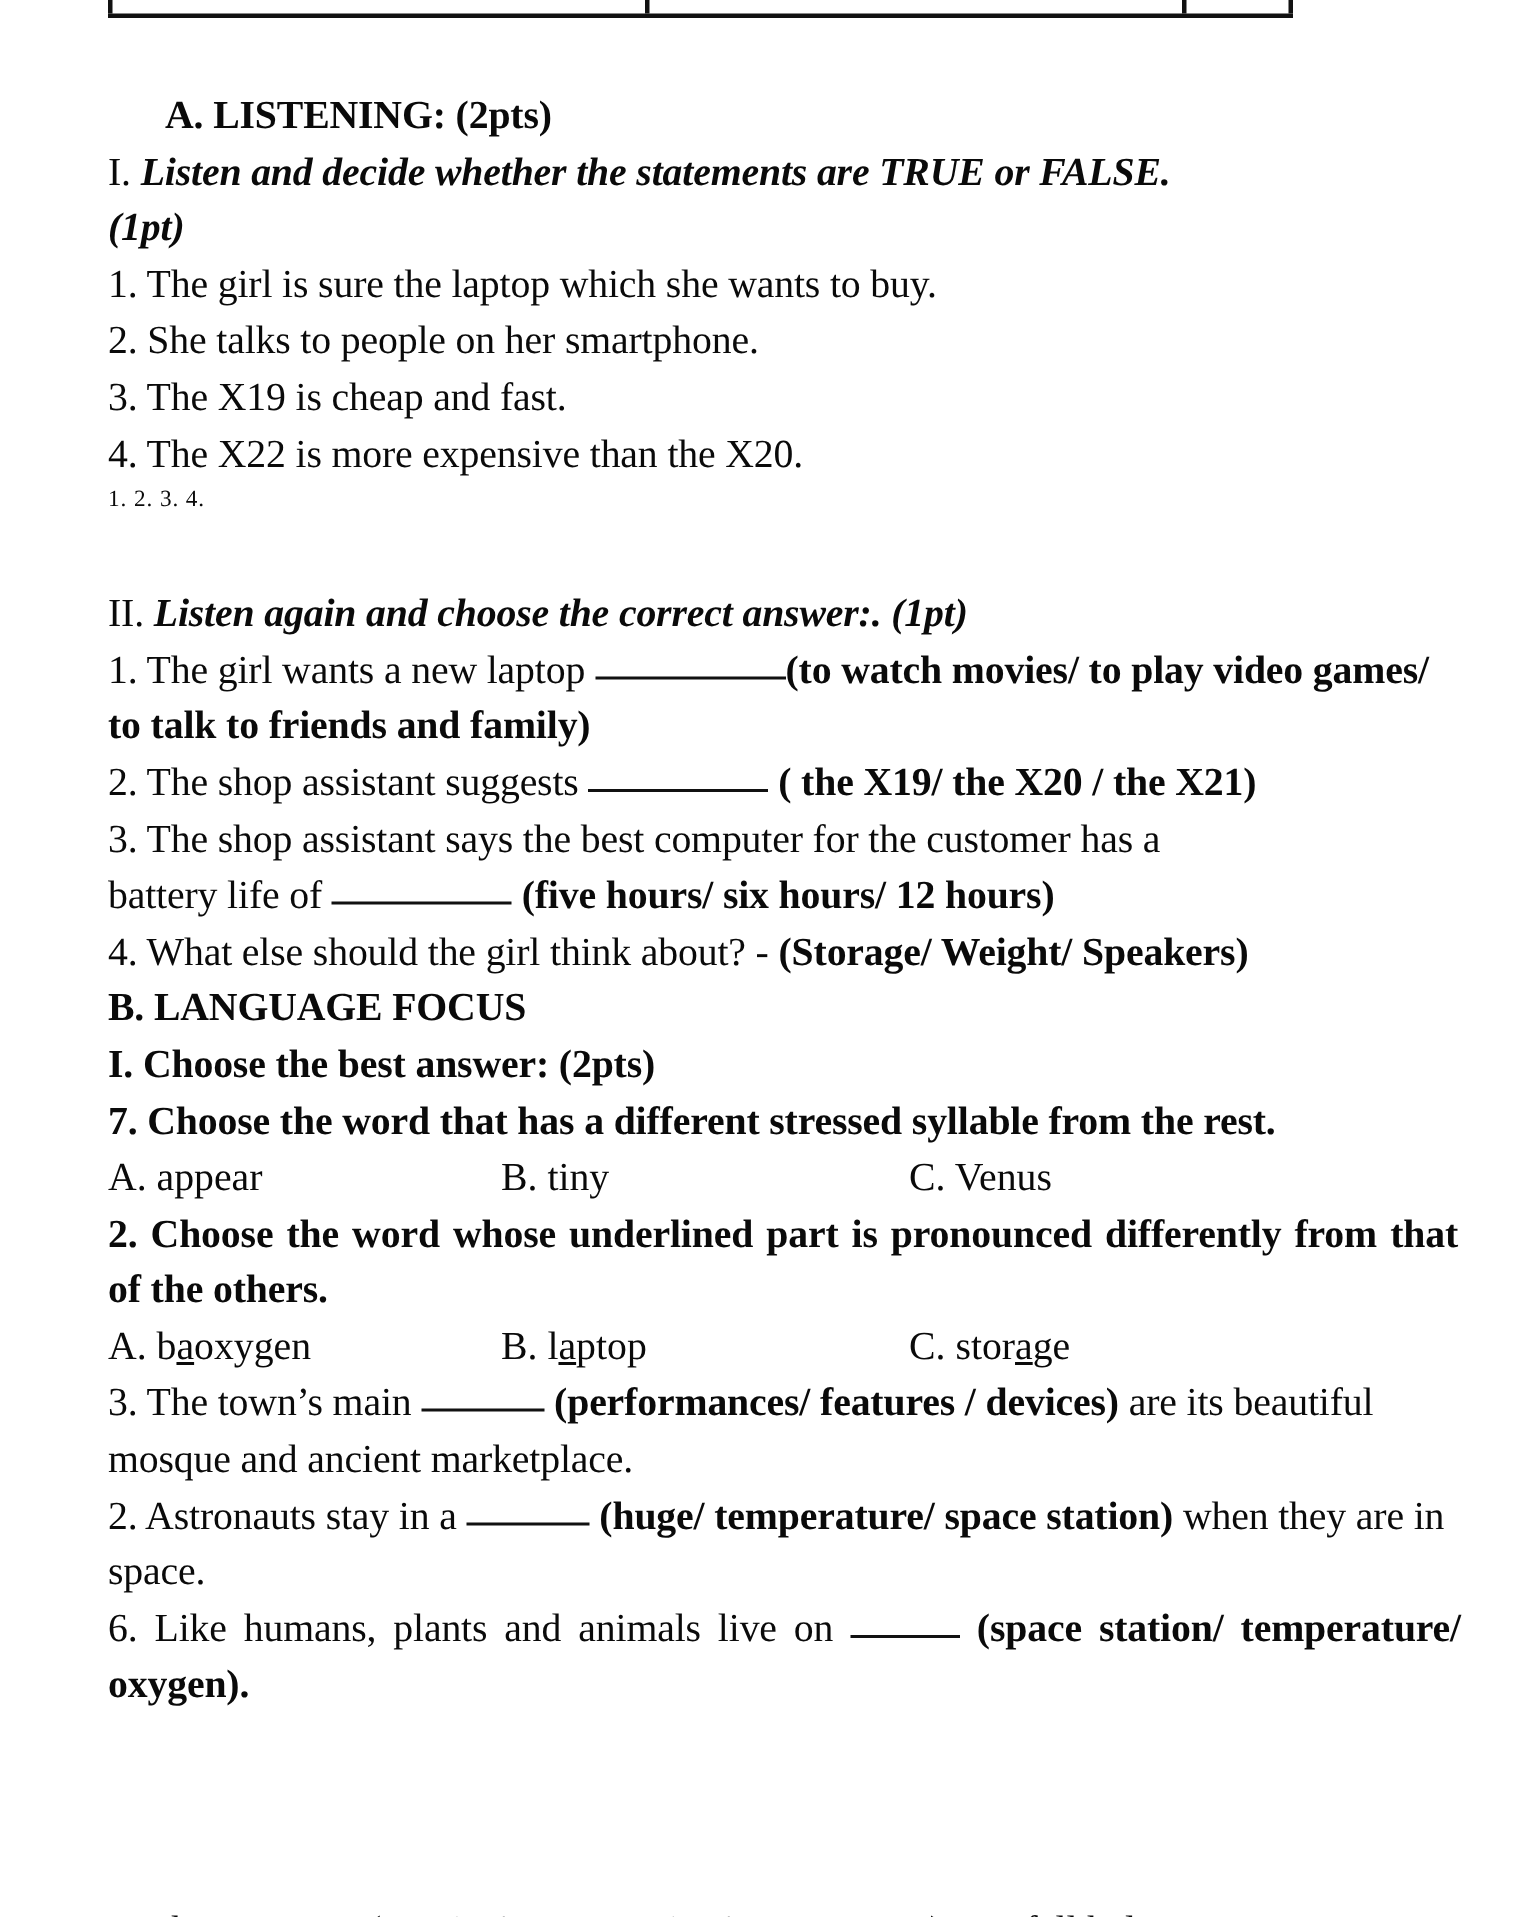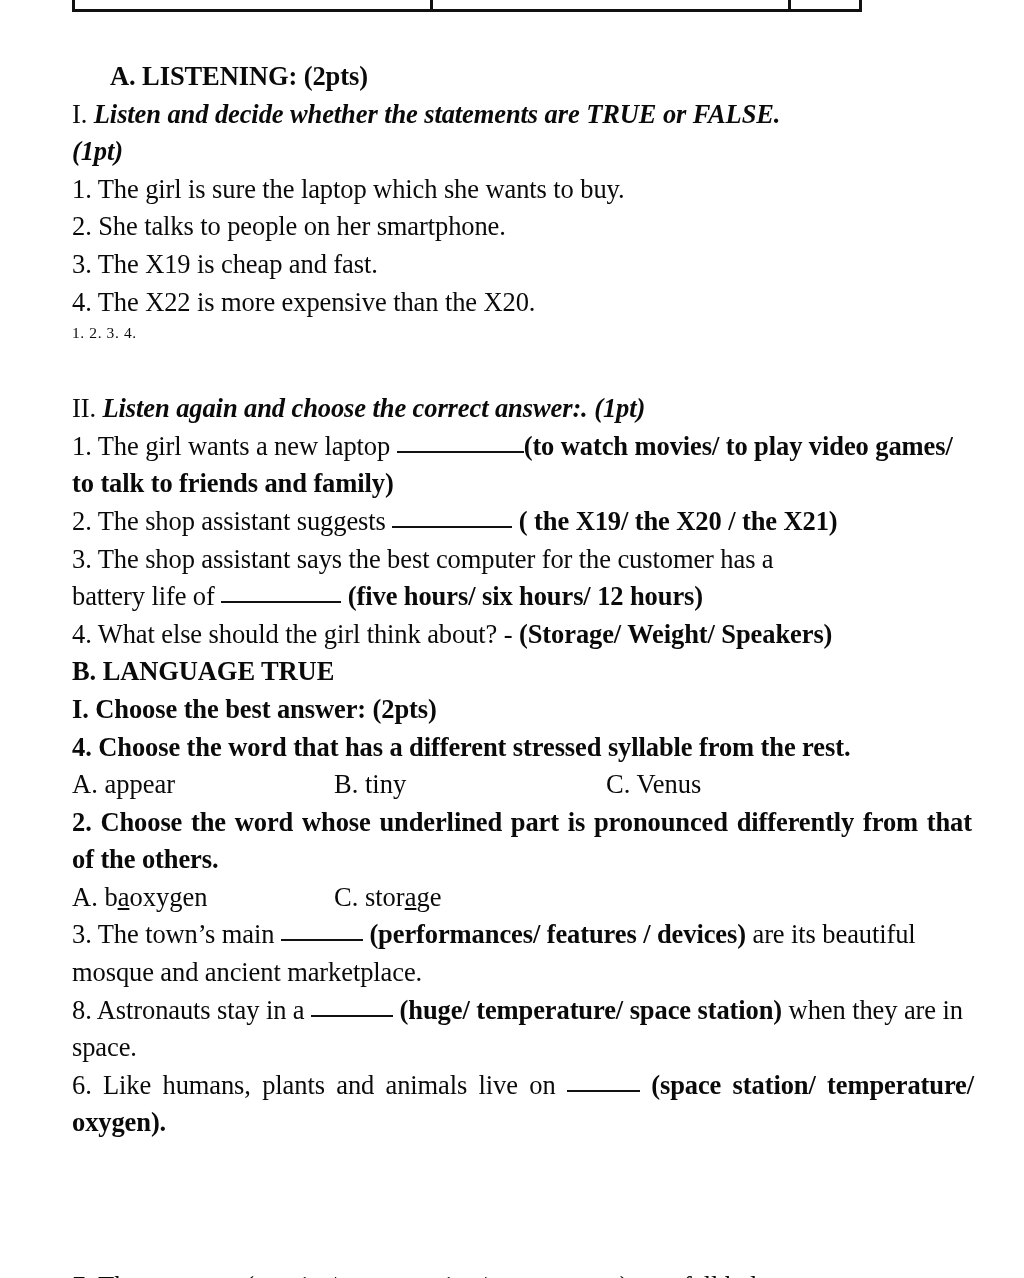--- a/index.html
+++ b/index.html
@@ -166,24 +166,24 @@
     <div class="ln">3. The shop assistant says the best computer for the customer has a</div>
     <div class="ln wrap">
       <span>battery life of </span><span class="blank w-md"></span>
       <span class="b">(five hours/ six hours/ 12 hours)</span>
     </div>
 
     <div class="ln wrap">
       <span>4. What else should the girl think about? - </span><span class="b">(Storage/ Weight/ Speakers)</span>
     </div>
 
-    <div class="ln b">B. LANGUAGE TRUE</div>
+    <div class="ln b">B. LANGUAGE FOCUS</div>
     <div class="ln b">I. Choose the best answer: (2pts)</div>
 
-    <div class="ln wrap b just" style="width:900px;">4. Choose the word that has a different stressed syllable from the rest.</div>
+    <div class="ln wrap b just" style="width:900px;">7. Choose the word that has a different stressed syllable from the rest.</div>
 
     <div class="opts">
       <div class="o1">
         <span>A.</span>
         <span>appear</span>
       </div>
       <div class="o2">
         <span>B.</span>
         <span>tiny</span>
       </div>
@@ -193,34 +193,38 @@
       </div>
     </div>
 
     <div class="ln wrap b just" style="width:900px;font-family:Liberation Serif, serif;">2. Choose the word whose underlined part is pronounced differently from that of the others.</div>
 
     <div class="opts">
       <div class="o1">
         <span>A.</span>
         <span><span>b</span><span class="u">a</span><span>oxygen</span></span>
       </div>
+      <div class="o2">
+        <span>B.</span>
+        <span><span>l</span><span class="u">a</span><span>ptop</span></span>
+      </div>
       <div class="o3">
         <span>C.</span>
         <span><span>stor</span><span class="u">a</span><span>ge</span></span>
       </div>
     </div>
 
     <div class="ln wrap" style="width:902px;">
       <span>3. The town’s main </span><span class="blank w-sm"></span>
       <span class="b">(performances/ features / devices)</span><span> are its beautiful mosque and ancient marketplace.</span>
     </div>
 
 
     <div class="ln wrap" style="width:902px;">
-      <span>8. Astronauts stay in a </span><span class="blank w-sm"></span>
+      <span>2. Astronauts stay in a </span><span class="blank w-sm"></span>
       <span class="b">(huge/ temperature/ space station)</span>
       <span>when they are in space.</span>
     </div>
 
     <div class="ln wrap just" style="width:902px;">
       <span>6. Like humans, plants and animals live on </span><span class="blank w-xs"></span>
       <span class="b">(space station/ temperature/ oxygen).</span>
     </div>
 
   </div>

